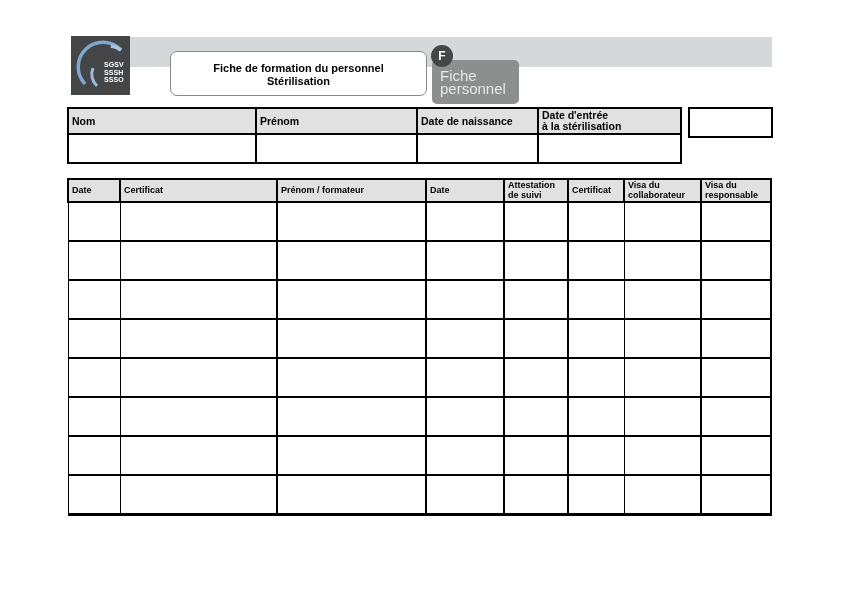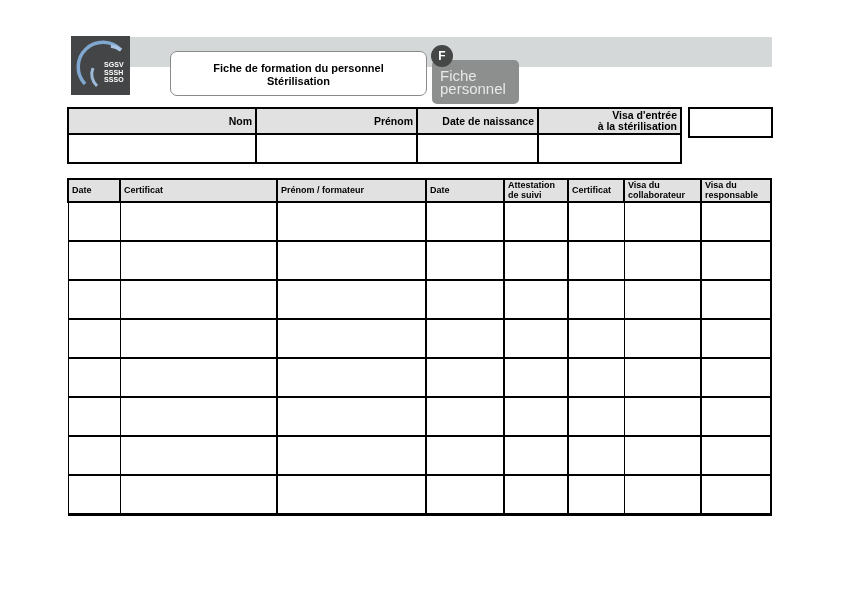--- a/index.html
+++ b/index.html
@@ -13,21 +13,21 @@
                  font-weight: bold; letter-spacing: 0.1px; }
     .title-box { left: 170px; top: 51px; width: 257px; height: 45px; background: #fff;
                  border: 1px solid #8a8a8a; border-radius: 7px; text-align: center;
                  font-size: 11px; font-weight: bold; line-height: 13px; padding-top: 10px; }
     .fiche-box { left: 432px; top: 52px; width: 87px; height: 44px; background: #8d8e8e; border-radius: 5px;
                  color: #e8e8e8; font-size: 15px; line-height: 13px; text-align: left; padding-top: 9px; padding-left: 8px; margin-top: 8px; }
     .badge { left: 431px; top: 45px; width: 22px; height: 22px; border-radius: 50%; background: #454646;
              color: #fff; font-size: 12px; font-weight: bold; text-align: center; line-height: 22px; }
     table { border-collapse: collapse; table-layout: fixed; }
     .info { left: 67px; top: 107px; }
-    .info td, .sheet td { border: 2px solid #000; padding: 0; text-align: right; }
+    .info td, .sheet td { border: 2px solid #000; padding: 0; }
     .info .hd td { background: #e1e1e1; height: 24px; font-size: 10.5px; font-weight: bold;
                    padding: 0 3px; vertical-align: middle; line-height: 11px; }
     .info .val td { height: 27px; background: #fff; }
     .sheet-no { left: 688px; top: 107px; }
     .main { left: 67px; top: 178px; }
     .main td { border: 2px solid #000; padding: 0; }
     .main .hd td { background: #e1e1e1; height: 21px; font-size: 9px; font-weight: bold; padding: 0 3px;
                    vertical-align: middle; line-height: 9.5px; margin-top: 28px; }
     .main .row td { height: 37px; background: #fff; }
     .main .thin { border-left-width: 1px; border-right-width: 1px; }
@@ -68,21 +68,21 @@
       <col style="width:161px">
       <col style="width:121px">
       <col style="width:143px">
     </colgroup>
   <tbody>
       <tr class="hd">
     <td>Nom</td>
     <td>Prénom</td>
     <td>Date de naissance</td>
     <td>
-      <div>Visa d'entrée</div>
+      <div>Date d'entrée</div>
       <div>à  la stérilisation</div>
     </td>
   </tr>
   <tr class="val">
     <td></td>
     <td></td>
     <td></td>
     <td></td>
   </tr>
 </tbody>

